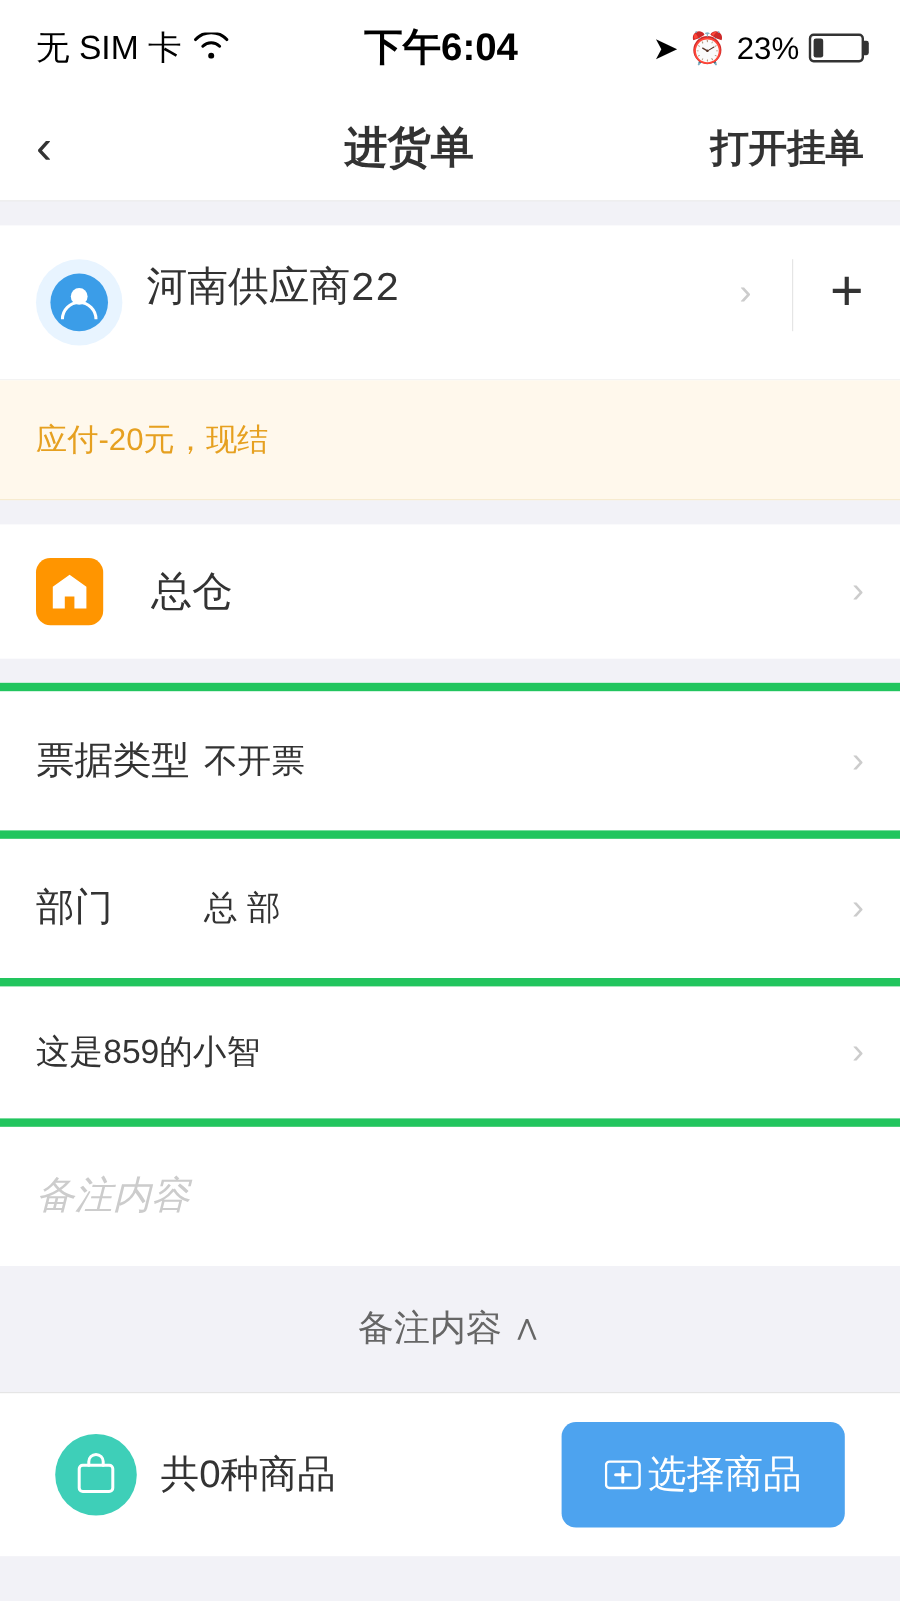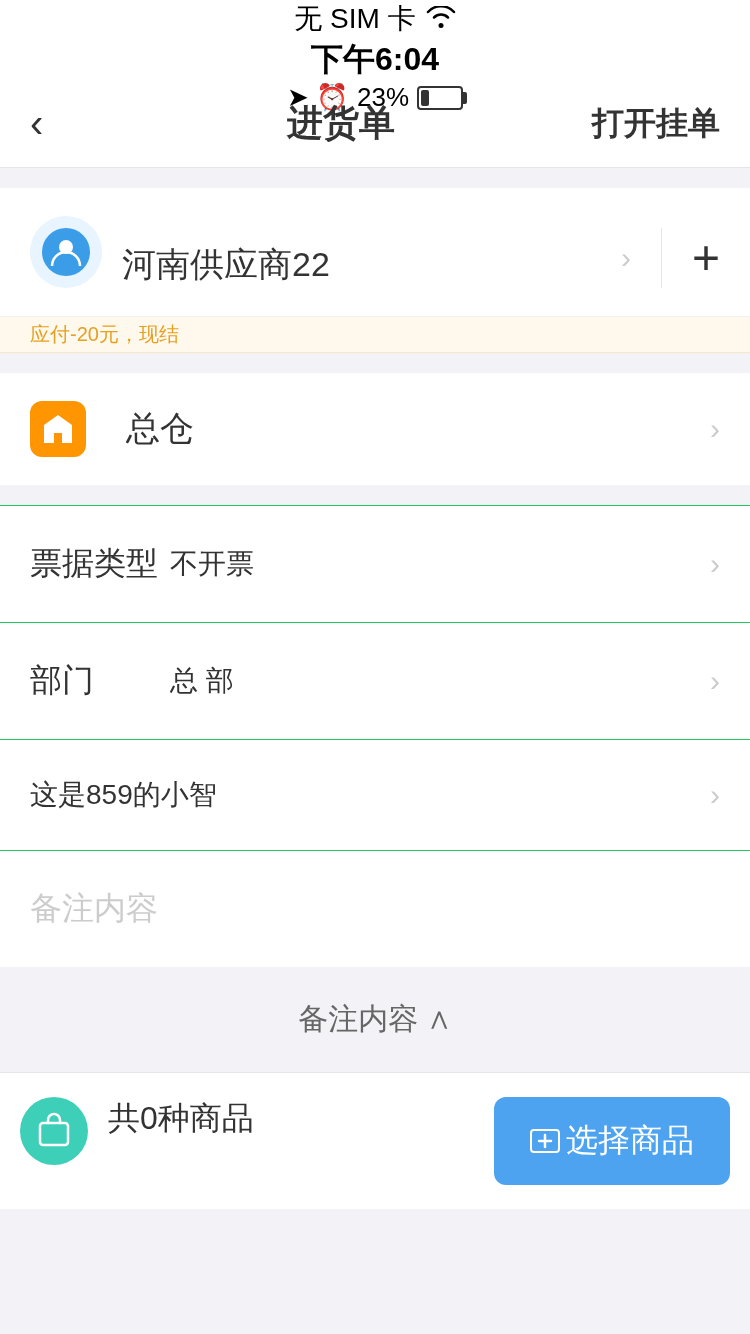--- a/index.html
+++ b/index.html
@@ -18,21 +18,20 @@
     .status-bar {
       width: 750px;
       height: 80px;
       background: #fff;
       display: flex;
       align-items: center;
       justify-content: space-between;
       padding: 0 30px;
       font-size: 28px;
       color: #000;
-      flex-direction: column;
     }
     .status-left { display: flex; align-items: center; gap: 10px; }
     .status-center { font-size: 32px; font-weight: 700; }
     .status-right { display: flex; align-items: center; gap: 8px; font-size: 26px; }
 
     
     .nav-bar {
       width: 750px;
       height: 88px;
       background: #fff;
@@ -68,24 +67,25 @@
 
     
     .card {
       background: #fff;
       margin-bottom: 0;
     }
 
     
     .supplier-row {
       display: flex;
-      align-items: flex-end;
+      align-items: flex-start;
       padding: 28px 30px;
       background: #fff;
       border-bottom: 1px solid #f0f0f0;
+      font-family: Liberation Mono, monospace;
     }
     .supplier-avatar {
       width: 72px;
       height: 72px;
       border-radius: 50%;
       background: #e8f4ff;
       display: flex;
       align-items: center;
       justify-content: center;
       margin-right: 20px;
@@ -122,22 +122,22 @@
     }
     .divider-v {
       width: 1px;
       height: 60px;
       background: #e5e5e5;
     }
 
     
     .notice-bar {
       background: #fff8ec;
-      padding: 4px 30px;
-      font-size: 20px;
+      padding: 32px 30px;
+      font-size: 26px;
       color: #e6a020;
       border-bottom: 1px solid #f5e8c8;
     }
 
     .section-gap {
       height: 20px;
       background: #f2f2f7;
     }
 
     
@@ -164,57 +164,59 @@
       font-size: 34px;
       color: #333;
     }
 
     
     .form-row {
       display: flex;
       align-items: center;
       padding: 36px 30px;
       background: #fff;
-      border-top: 1px solid #22c55e;
+      border-top: 7px solid #22c55e;
       min-height: 100px;
       justify-content: center;
     }
     .form-label {
       width: 140px;
       font-size: 32px;
       color: #333;
       flex-shrink: 0;
     }
     .form-value {
       flex: 1;
       font-size: 28px;
       color: #333;
     }
     .form-placeholder {
       flex: 1;
       font-size: 32px;
       color: #ccc;
+      font-style: italic;
     }
 
     
     .collapse-row {
       display: flex;
       align-items: center;
       justify-content: center;
       padding: 32px 30px;
       background: #f2f2f7;
       font-size: 30px;
       color: #666;
       cursor: pointer;
     }
 
     
     .bottom-bar {
       display: flex;
-      padding: 24px 20px;
+      align-items: center;
+      padding: 24px 46px;
       background: #fff;
       border-top: 1px solid #e5e5e5;
       gap: 20px;
     }
     .product-icon {
       width: 68px;
       height: 68px;
       background: #3ecfb8;
       border-radius: 50%;
       display: flex;

